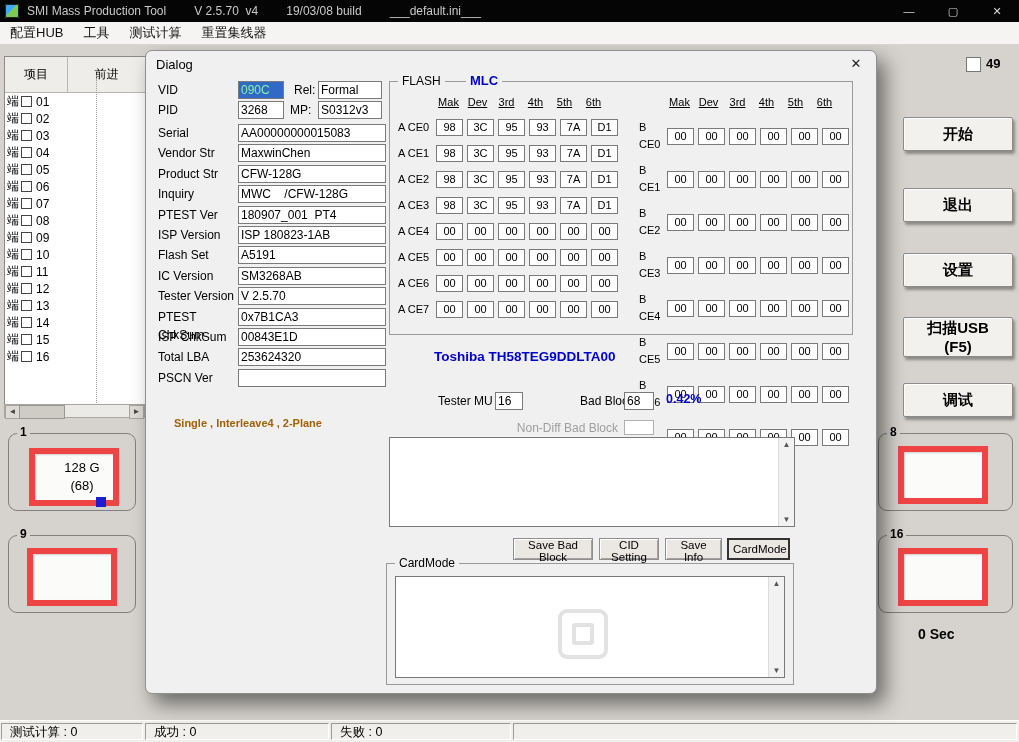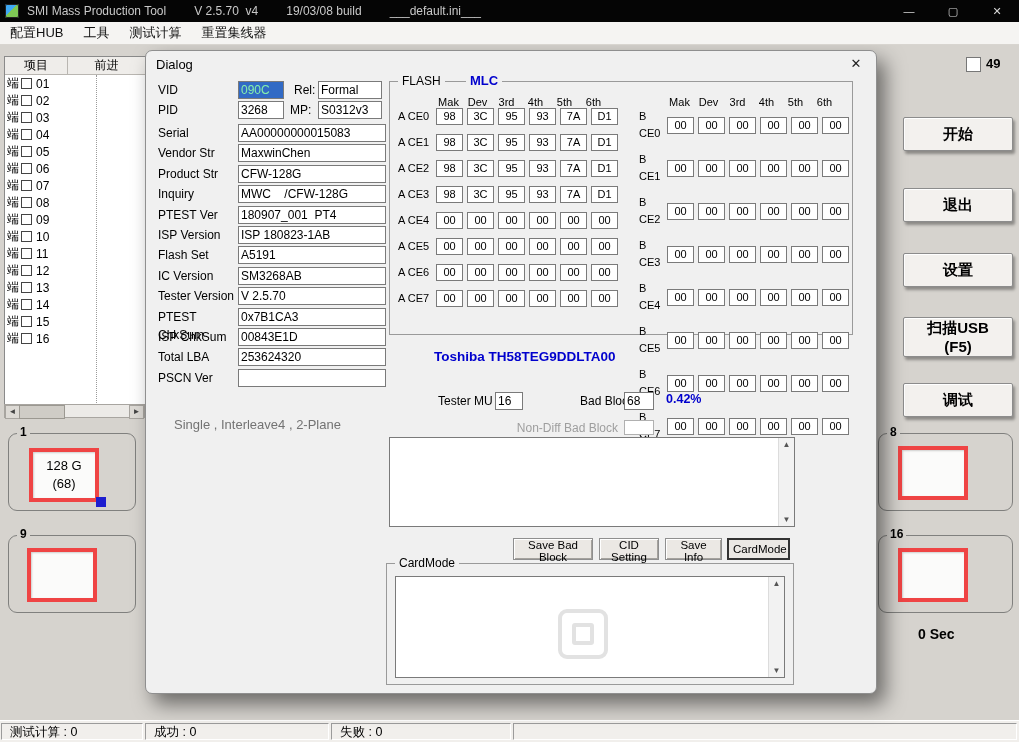--- a/index.html
+++ b/index.html
@@ -16,68 +16,68 @@
     background:linear-gradient(135deg,#3fa9f5 0 45%,#7ec855 45% 100%);box-shadow:inset 0 0 0 1px #222;}
   .tb-seg{margin-right:28px;white-space:pre;}
   .winbtns{margin-left:auto;display:flex;height:22px;}
   .winbtn{width:44px;height:22px;display:flex;align-items:center;justify-content:center;color:#d8d8d8;font-size:11px;cursor:default;}
   
   .menubar{position:absolute;left:0;top:22px;width:1019px;height:22px;background:#f5f4f2;border-bottom:1px solid #d8d5d0;
     display:flex;align-items:center;font-size:13px;color:#111;z-index:25;}
   .menu-item{padding:2px 10px;}
   
   .portlist{position:absolute;left:4px;top:56px;width:141px;height:348px;background:#fff;border:1px solid #8a8a8a;z-index:1;}
-  .pl-header{display:flex;height:18px;}
+  .pl-header{display:flex;height:36px;}
   .pl-hcell{background:#efedea;border-right:1px solid #b9b6b1;border-bottom:1px solid #b9b6b1;
     font-size:12px;display:flex;align-items:center;justify-content:center;}
   .pl-dots{position:absolute;left:91px;top:18px;bottom:0;border-left:1px dotted #9a9a9a;}
   .port-row{height:17px;display:flex;align-items:center;font-size:12px;padding-left:2px;}
   .pr-t{margin-right:1px;}
   .pr-cb{display:inline-block;width:9px;height:9px;border:1px solid #444;background:#fff;margin:0 4px 0 1px;}
   .hscroll{position:absolute;left:4px;top:404px;width:141px;height:14px;background:#eceae7;border:1px solid #a8a5a0;box-sizing:border-box;z-index:1;}
   .hs-arrow{position:absolute;top:0;width:13px;height:12px;font-size:8px;line-height:12px;text-align:center;color:#444;background:#dddad5;border:1px solid #a8a5a0;}
   .hs-thumb{position:absolute;left:14px;top:0;width:44px;height:12px;background:#cfccc6;border:1px solid #9b9891;}
   
   .main-btn{position:absolute;left:903px;width:110px;background:#f3f1ee;color:#000;
     border:1px solid #8c8c8c;border-radius:2px;font-size:15px;font-weight:600;
     font-family:"Liberation Sans",sans-serif;
     box-shadow:2px 3px 3px rgba(0,0,0,0.35), inset 1px 1px 0 #ffffff;
     display:flex;align-items:center;justify-content:center;text-align:center;white-space:pre-line;cursor:default;}
   .tr-box{position:absolute;left:966px;top:57px;width:13px;height:13px;background:#fff;border:1px solid #777;z-index:2;}
   .tr-count{position:absolute;left:986px;top:56px;font-size:13px;font-weight:700;z-index:2;}
   
   .pp{position:absolute;border:1px solid #80807e;border-radius:9px;}
   .pp-num{position:absolute;top:-9px;left:8px;background:#d6d3ce;padding:0 3px;font-size:12px;font-weight:700;}
-  .pp-box{position:absolute;background:#fbfbfa;border:4px solid #ef4444;box-shadow:inset 1px 1px 2px rgba(0,0,0,0.18);
-    font-size:13px;text-align:center;display:flex;flex-direction:column;justify-content:center;white-space:pre-line;line-height:1.35;}
+  .pp-box{position:absolute;background:#fbfbfa;border:6px solid #ef4444;box-shadow:inset 1px 1px 2px rgba(0,0,0,0.18);
+    font-size:13px;text-align:center;display:flex;flex-direction:column;justify-content:center;white-space:pre-line;line-height:1.35;padding-left:16px;}
   .pp-led{position:absolute;width:10px;height:10px;background:#1d1dcf;}
   .timer{position:absolute;left:918px;top:626px;font-size:14px;font-weight:700;}
   
   .statusbar{position:absolute;left:0;top:720px;width:1019px;height:22px;background:#f1efec;border-top:1px solid #fff;z-index:5;}
   .sb-sec{position:absolute;top:2px;height:17px;border:1px solid;border-color:#9b9b9b #ffffff #ffffff #9b9b9b;
     font-size:12.5px;line-height:17px;padding-left:8px;box-sizing:border-box;}
   
   .dlg{position:absolute;left:145px;top:50px;width:730px;height:642px;background:#f0f0f0;
     border:1px solid #8f8f8f;border-radius:7px;box-shadow:8px 10px 20px rgba(0,0,0,0.5);z-index:10;}
   .dlg-title{position:absolute;left:0;top:0;right:0;height:26px;font-size:13px;}
   .dlg-title-text{position:absolute;left:10px;top:6px;}
   .dlg-close{position:absolute;right:8px;top:4px;width:24px;height:18px;text-align:center;font-size:13px;line-height:18px;color:#222;cursor:default;}
   .frow{position:absolute;left:12px;height:18px;width:380px;}
   .flab{position:absolute;left:0;top:0;width:79px;font-size:12px;line-height:18px;color:#000;}
   .finp{position:absolute;top:0;height:18px;border:1px solid #7a7a7a;background:#fff;font-size:12px;
     font-family:"Liberation Sans",sans-serif;padding:0 2px;box-sizing:border-box;}
   .fwide{left:80px;width:148px;}
   .hl{background:#316ac5;color:#86efac;}
-  .note-blue{position:absolute;left:28px;top:366px;font-size:13px;font-weight:400;color:#737373;}
+  .note-blue{position:absolute;left:28px;top:366px;font-size:11px;font-weight:700;color:#a16207;}
   .grp{position:absolute;border:1px solid #9a9a9a;}
   .grp-label{position:absolute;top:-8px;left:8px;background:#f0f0f0;padding:0 4px;font-size:12px;}
   .flash-grp{left:243px;top:30px;width:462px;height:252px;}
   .mlc{position:absolute;top:-9px;left:76px;background:#f0f0f0;padding:0 4px;font-size:13px;font-weight:700;color:#0000cd;}
   .fl-side{position:absolute;top:14px;}
-  .fl-hrow{display:flex;margin-bottom:0;}
+  .fl-hrow{display:flex;margin-bottom:11px;text-decoration:underline;}
   .fl-row{display:flex;margin-bottom:9px;align-items:center;}
   .fl-lab{font-size:11px;line-height:17px;display:inline-block;}
   .fl-h{width:25px;margin-right:4px;font-size:11px;text-align:center;display:inline-block;}
   .fl-cell{width:25px;height:15px;margin-right:4px;border:1px solid #7a7a7a;background:#fff;
     font-size:11px;line-height:15px;text-align:center;display:inline-block;}
   .flashpart{position:absolute;left:288px;top:298px;font-size:13.5px;font-weight:700;color:#0000cd;}
   .tot-lab{position:absolute;font-size:12px;line-height:18px;}
   .pct{position:absolute;left:520px;top:341px;font-size:12.5px;font-weight:700;color:#0000cd;}
   .nd-lab{position:absolute;left:338px;top:370px;width:134px;text-align:right;font-size:12px;color:#9e9e9e;}
   .tarea{position:absolute;background:#fff;border:1px solid #7a7a7a;}

